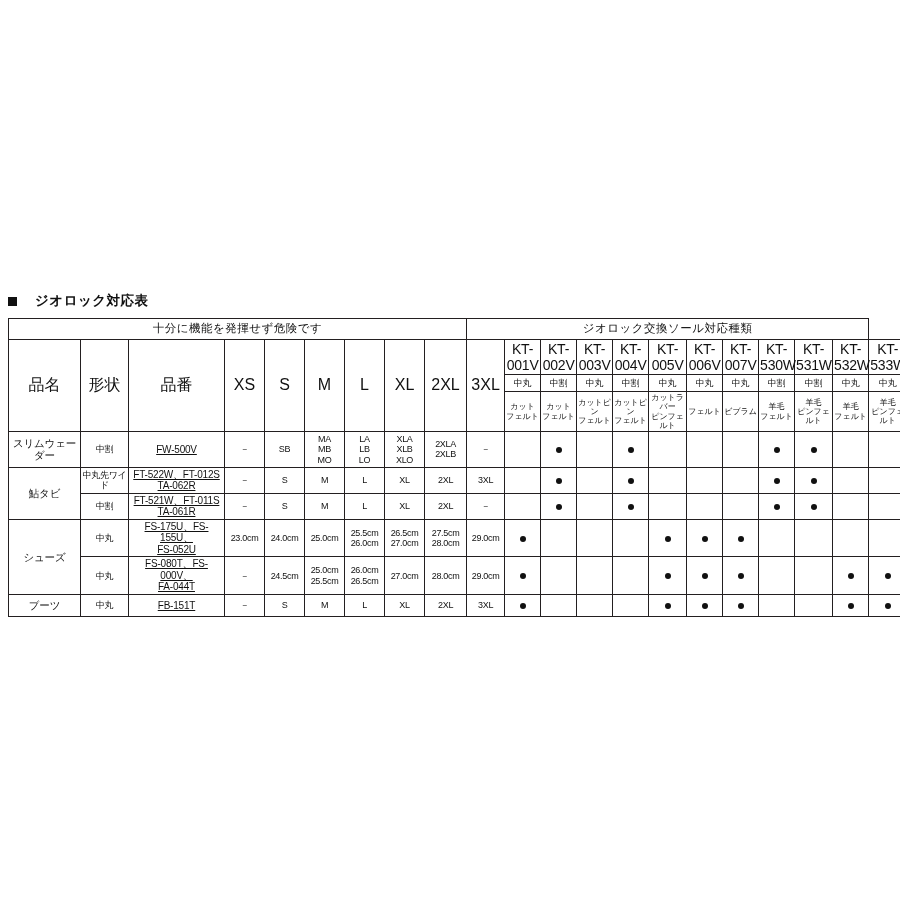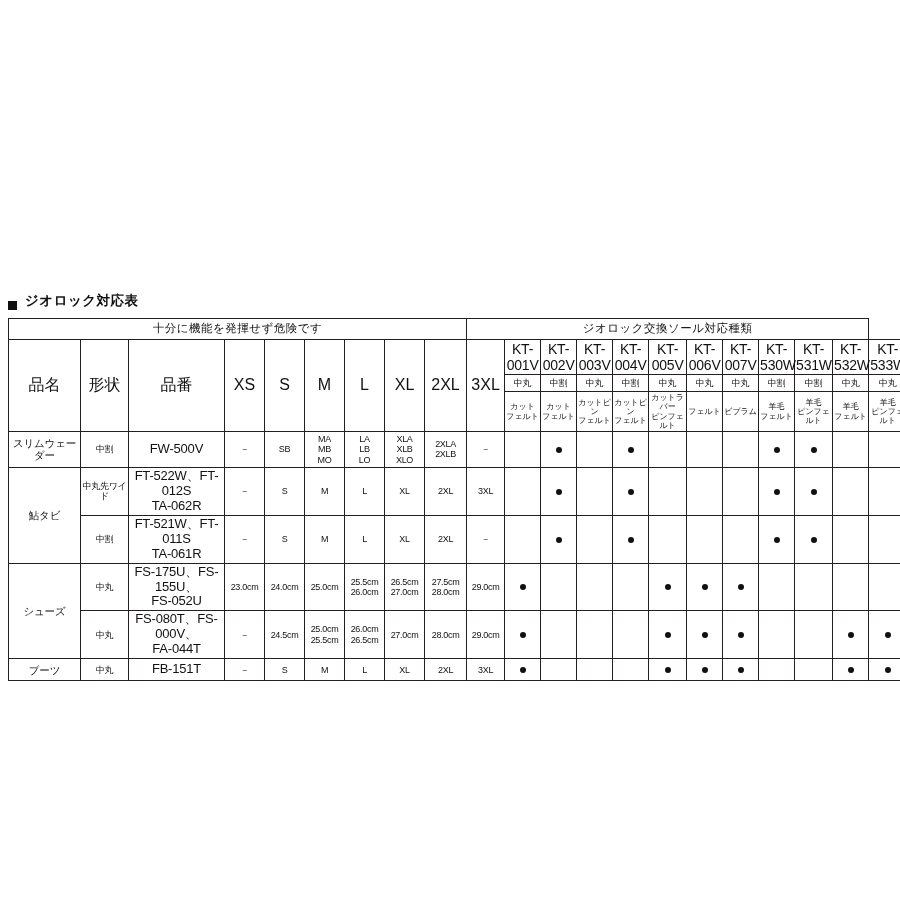--- a/index.html
+++ b/index.html
@@ -20,22 +20,22 @@
     left: 0;
     top: 0;
     width: 900px;
     height: 900px;
   }
   .title-row {
     position: absolute;
     left: 8px;
     top: 292px;
     display: flex;
-    align-items: flex-end;
-    gap: 8px;
+    align-items: center;
+    gap: 18px;
   }
   .title-marker {
     width: 9px;
     height: 9px;
     background: #111111;
     display: inline-block;
   }
   .title-text {
     font-size: 13.5px;
     font-weight: bold;
@@ -86,25 +86,26 @@
   }
   .cell-name {
     font-size: 10.5px;
     letter-spacing: -0.2px;
   }
   .cell-shape {
     font-size: 9px;
     letter-spacing: -0.3px;
   }
   .cell-code {
-    font-size: 13px;
+    font-size: 10px;
     text-align: left;
     padding-left: 4px;
     letter-spacing: -0.2px;
     line-height: 1.35;
+    text-decoration: underline;
   }
   .cell-size {
     font-size: 9px;
     line-height: 1.35;
     letter-spacing: -0.3px;
   }
   .dot::after {
     content: "";
     display: inline-block;
     width: 6px;

